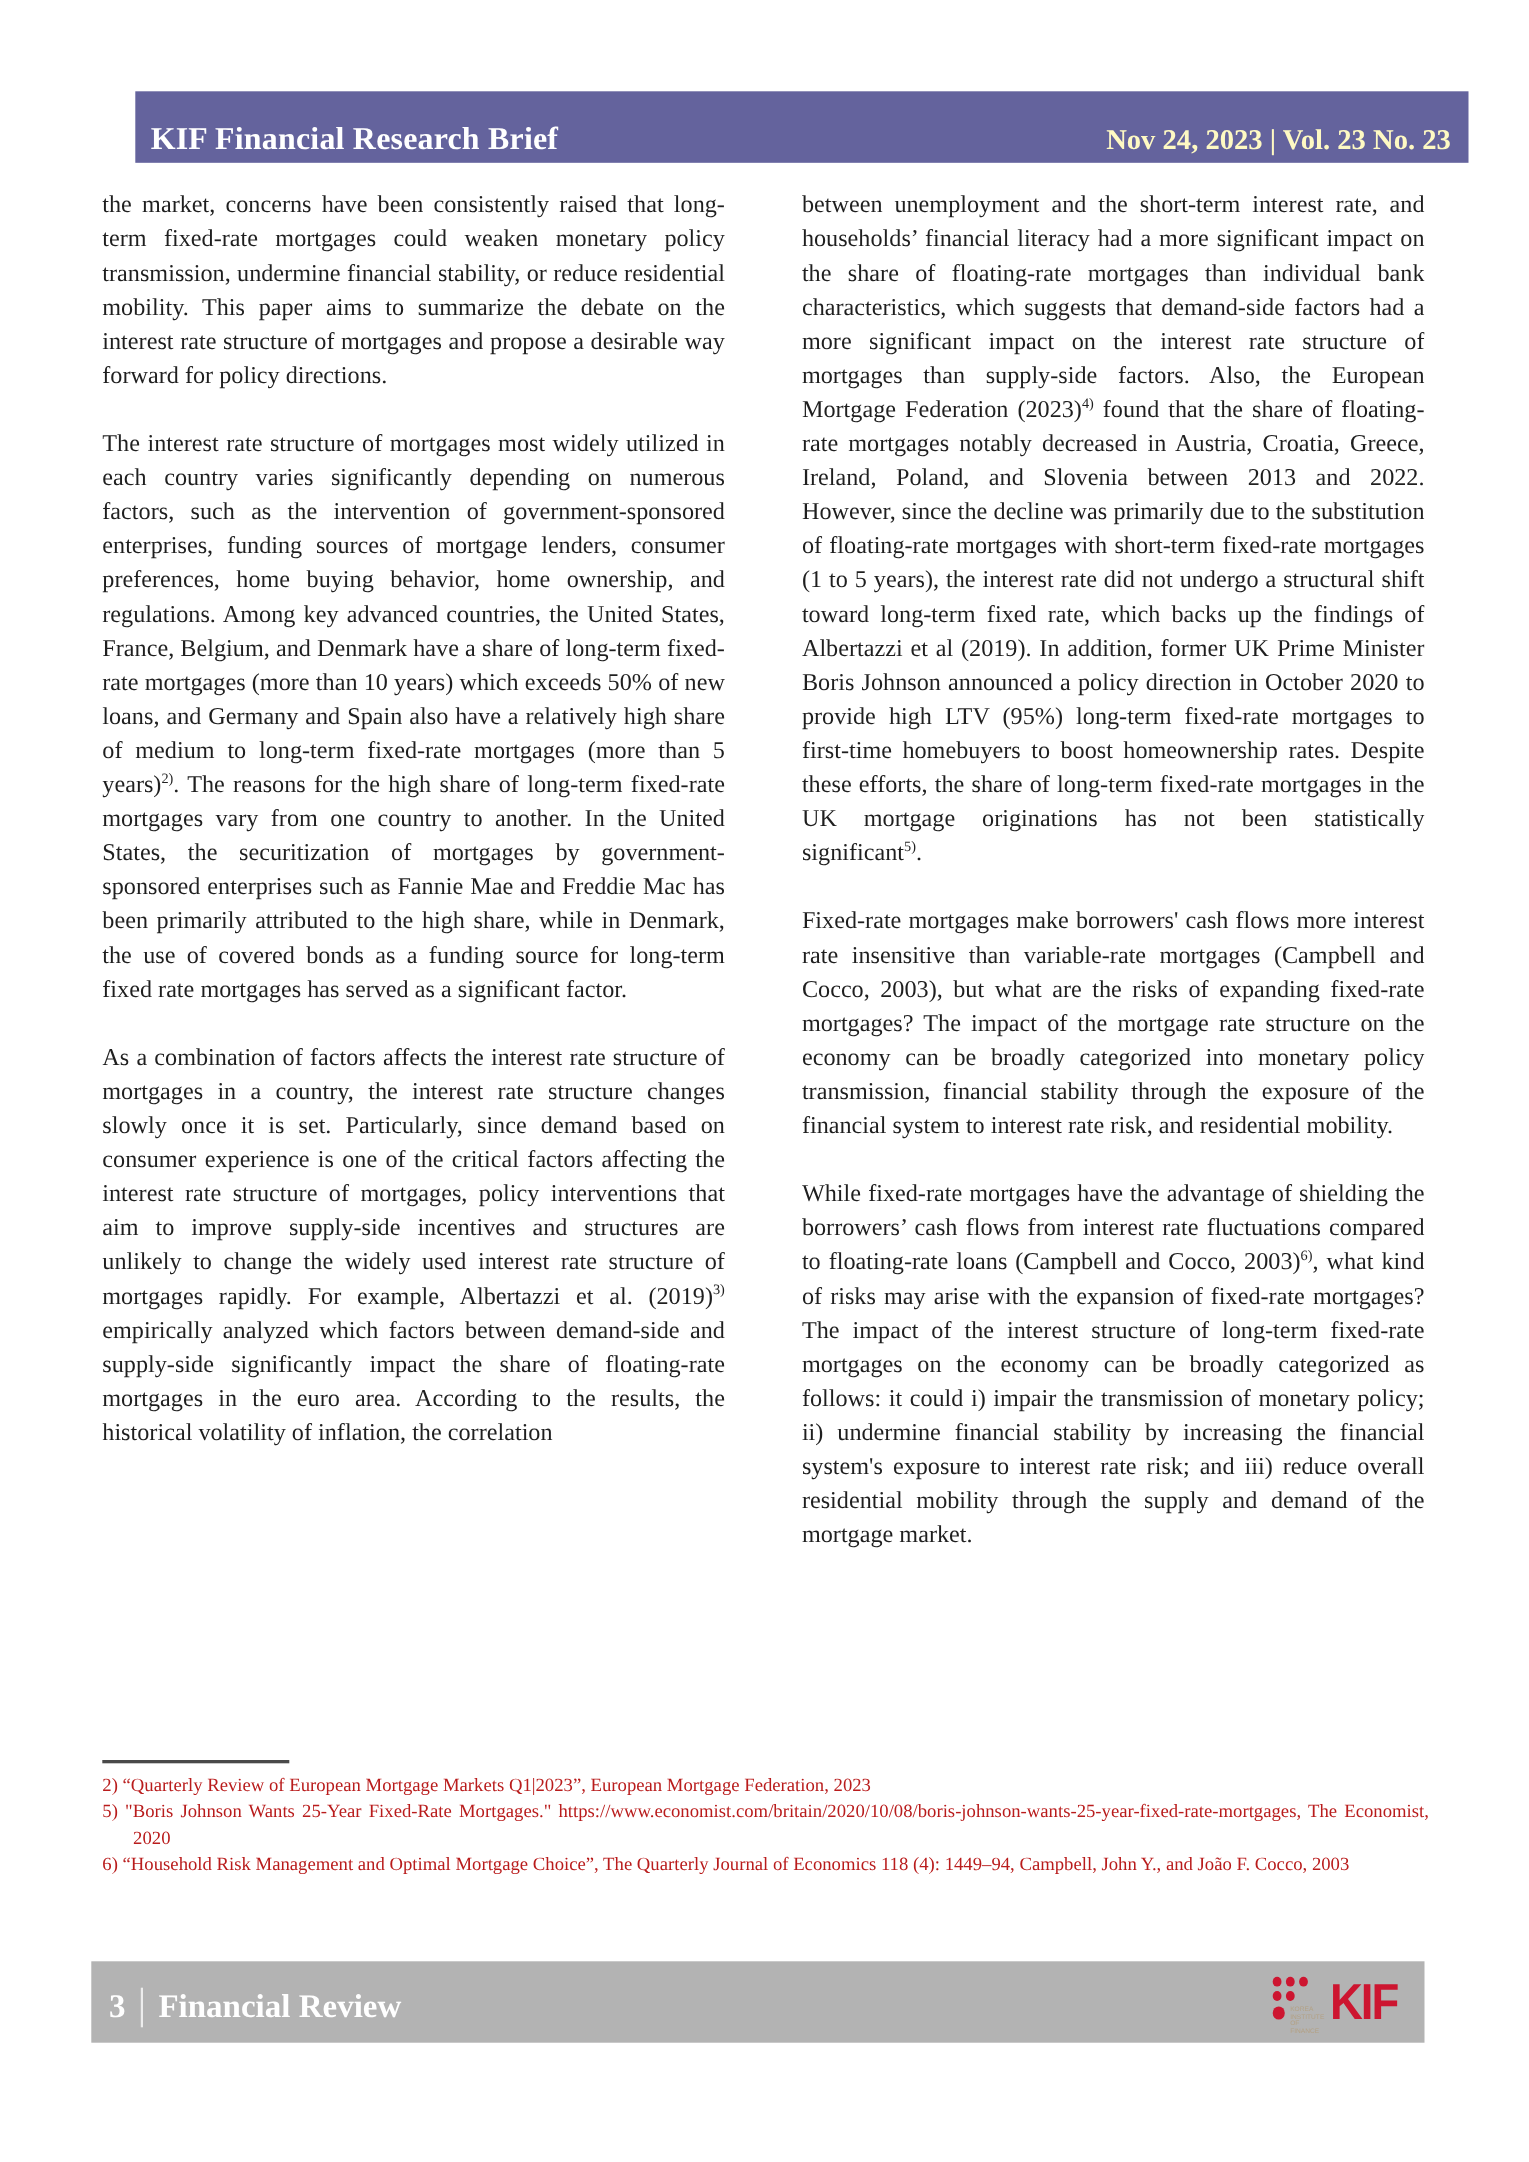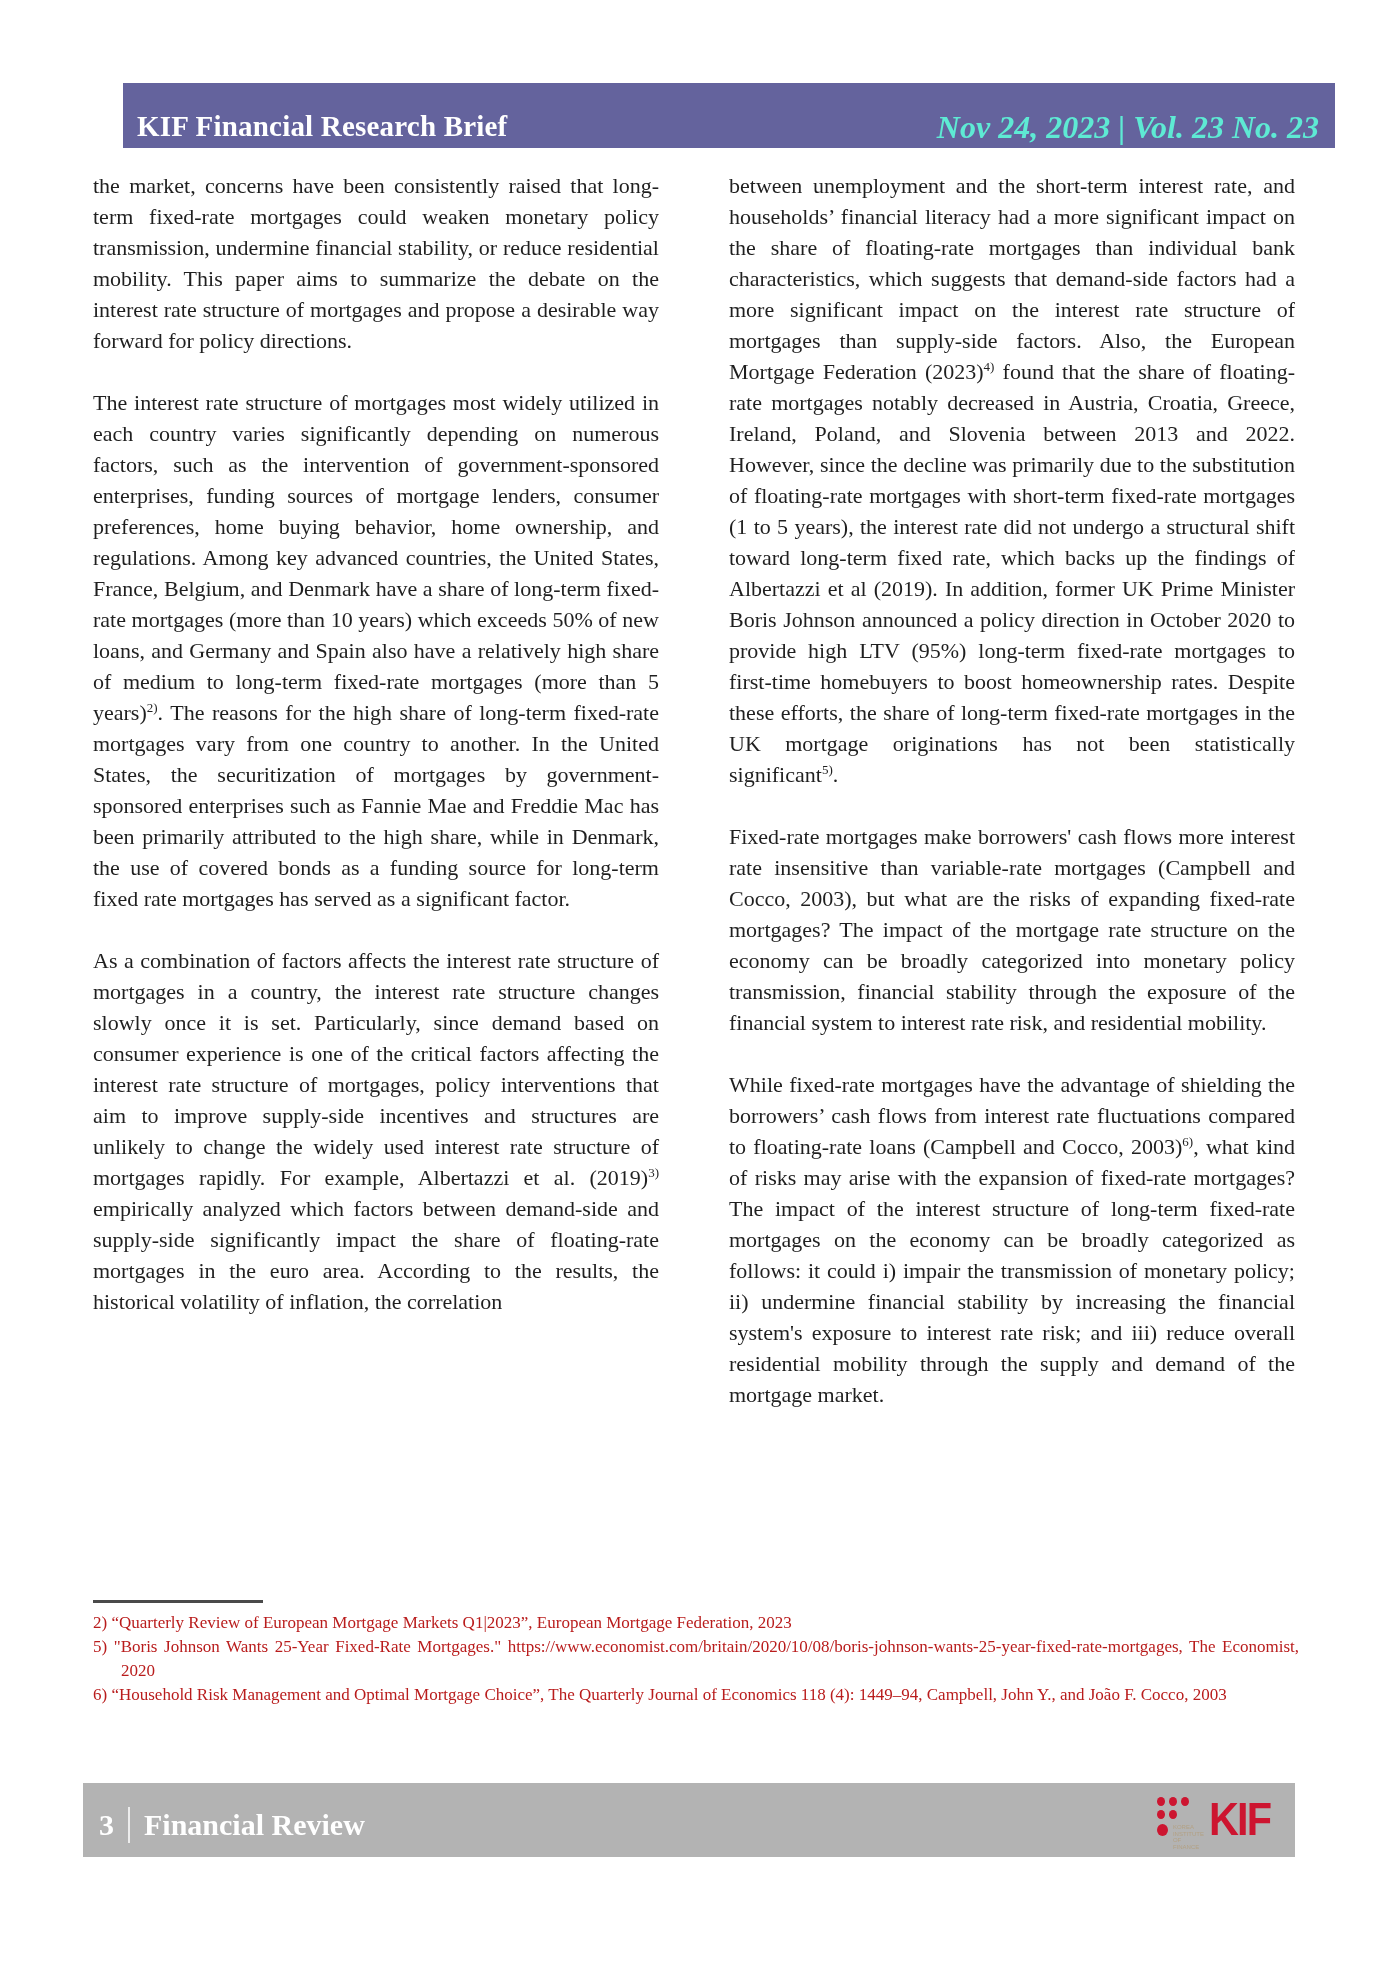--- a/index.html
+++ b/index.html
@@ -17,21 +17,21 @@
 
   
   .header-bar{
     position:absolute;left:83px;top:83px;width:1212px;height:65px;
     background:var(--c-header-bar);
     display:flex;justify-content:space-between;align-items:flex-end;
     padding:0 16px 7px 14px;
     margin-left:40px;
   }
   .header-title{color:#fff;font-weight:700;font-size:29px;line-height:30px;letter-spacing:.2px;}
-  .header-date{color:#5eead4;font-weight:700;font-style:italic;font-size:32px;line-height:28px;}
+  .header-date{color:#fef9c3;font-weight:700;font-size:26px;line-height:28px;}
 
   
   .content{
     position:absolute;left:93px;top:170px;width:1202px;height:1422px;
     display:flex;gap:70px;overflow:hidden;
   }
   .column{width:576px;}
   .para{
     font-size:22px;line-height:31px;text-align:justify;
     margin:0 0 31px 0;color:var(--c-body-text);

